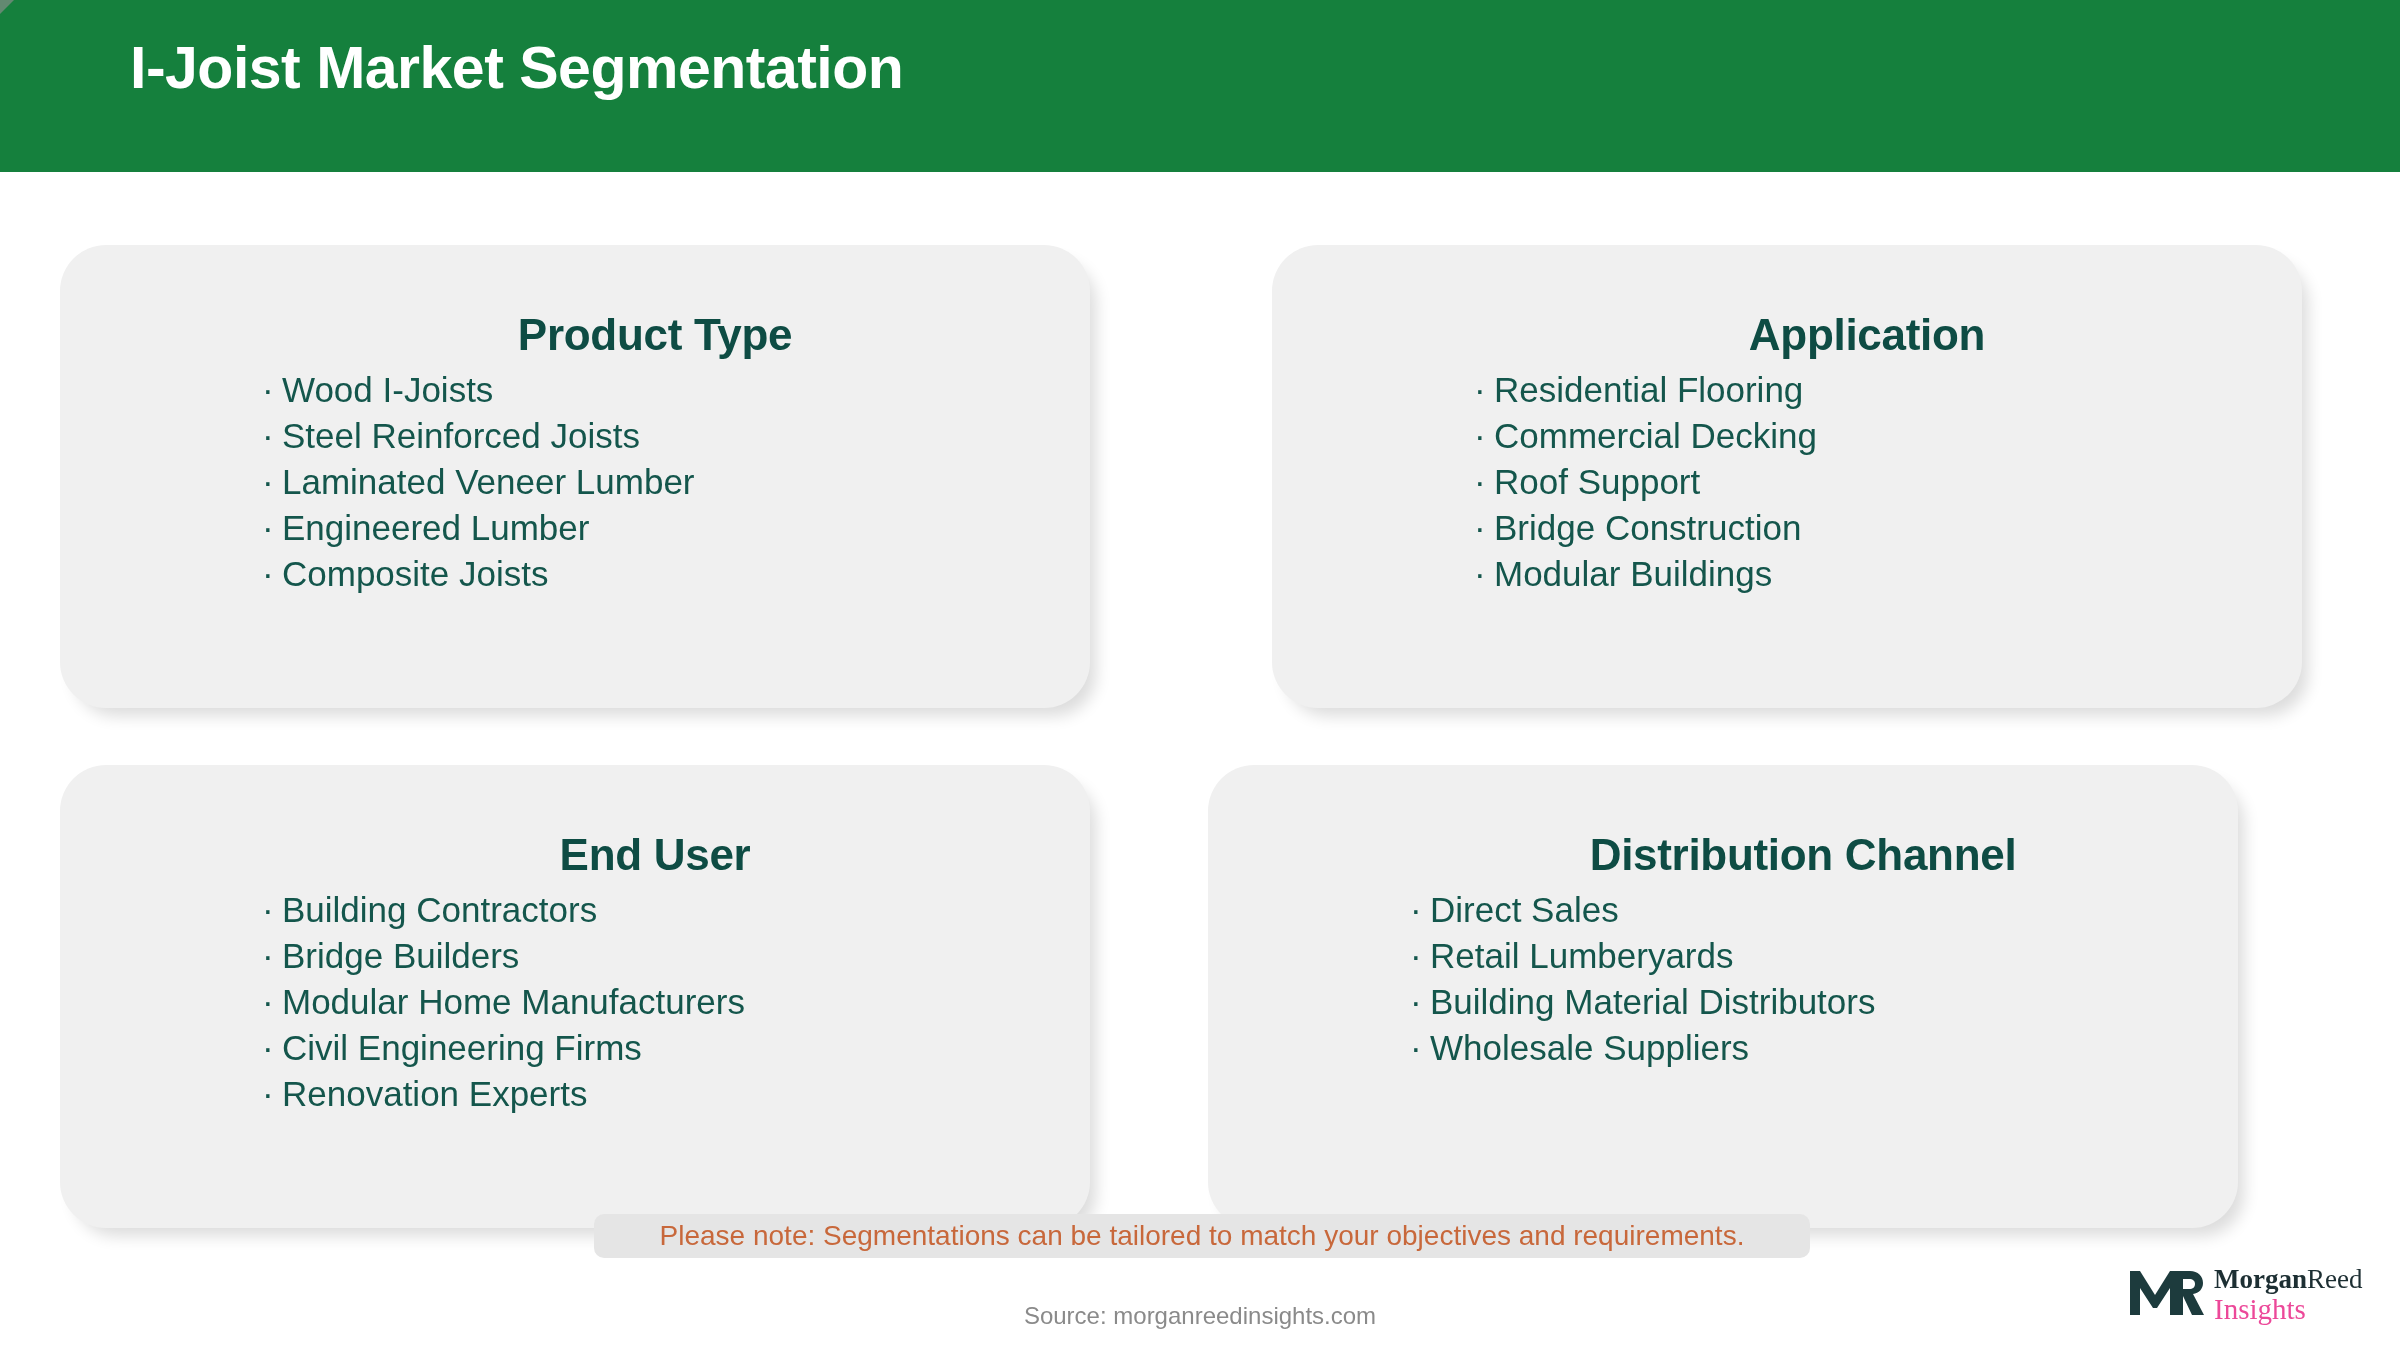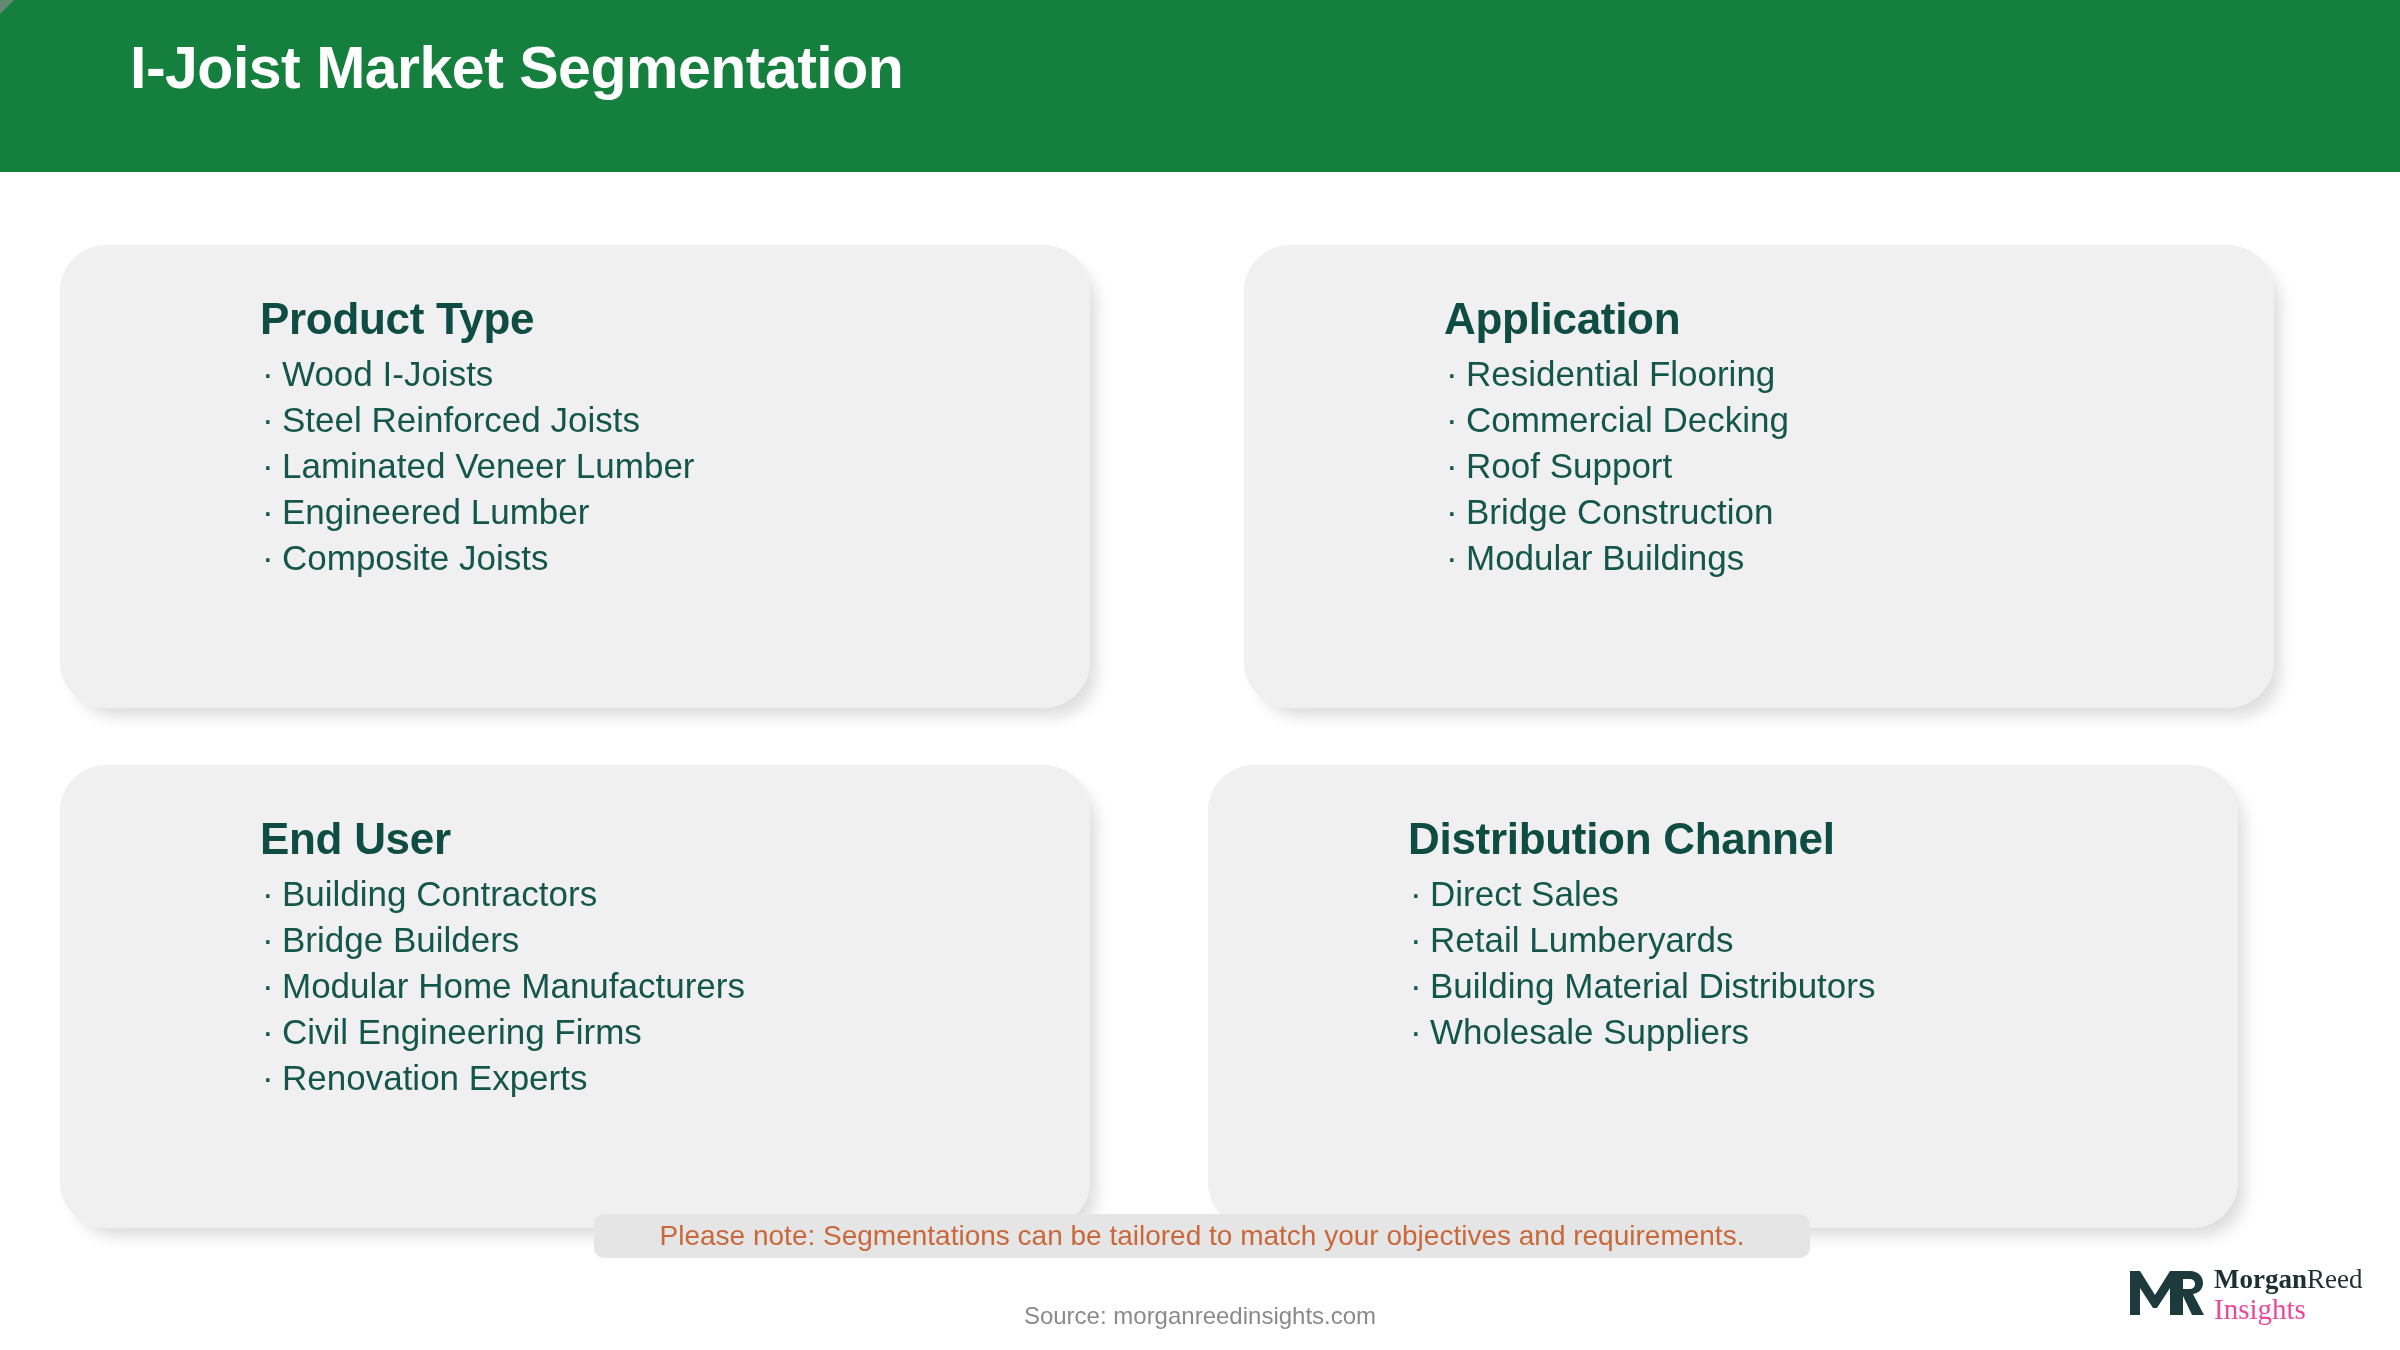--- a/index.html
+++ b/index.html
@@ -49,38 +49,39 @@
     left: 0; top: 0;
     width: 2400px; height: 1350px;
   }
   .card {
     position: absolute;
     background: #f0f0f0;
     border-radius: 46px;
     box-shadow: 10px 12px 16px -4px rgba(0,0,0,0.14);
   }
   .card-c0 { left: 60px;   top: 245px; width: 1030px; height: 463px; }
-  .card-c1 { left: 1244px; top: 245px; width: 1030px; height: 463px; }
+  .card-c1 { left: 1272px; top: 245px; width: 1030px; height: 463px; }
   .card-c2 { left: 60px;   top: 765px; width: 1030px; height: 463px; }
   .card-c3 { left: 1208px; top: 765px; width: 1030px; height: 463px; }
 
   .card-body {
     position: absolute;
     left: 200px;
     top: 48px;
     right: 40px;
   }
   .card-heading {
     font-size: 44px;
     font-weight: bold;
     color: #0e4c44;
     letter-spacing: -0.3px;
-    margin: 0 0 6px 0;
+    margin: 16px 0 6px 0;
     line-height: 1.18;
     white-space: nowrap;
+    text-align: center;
   }
   .card-list {
     list-style: none;
     margin: 0;
     padding: 0;
   }
   .card-list li {
     font-size: 35px;
     color: #14564c;
     line-height: 46px;

